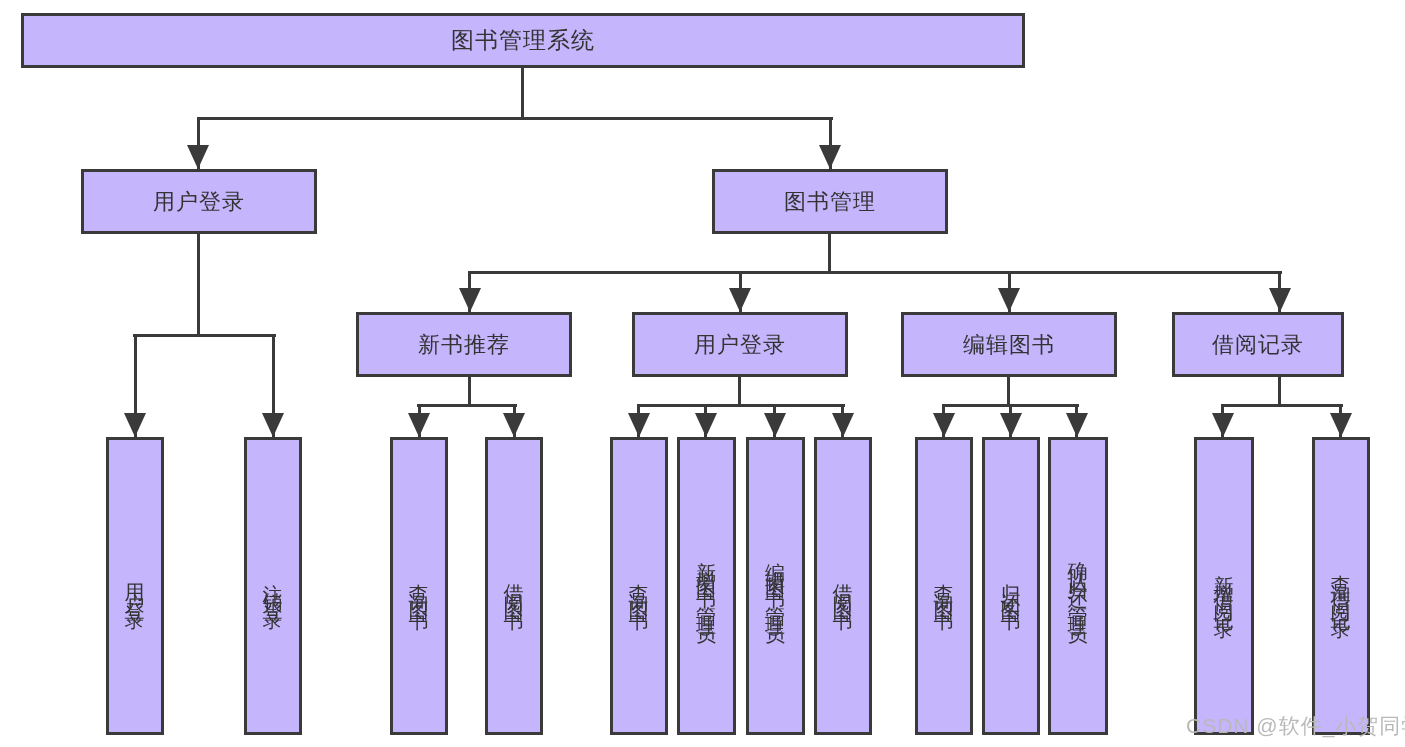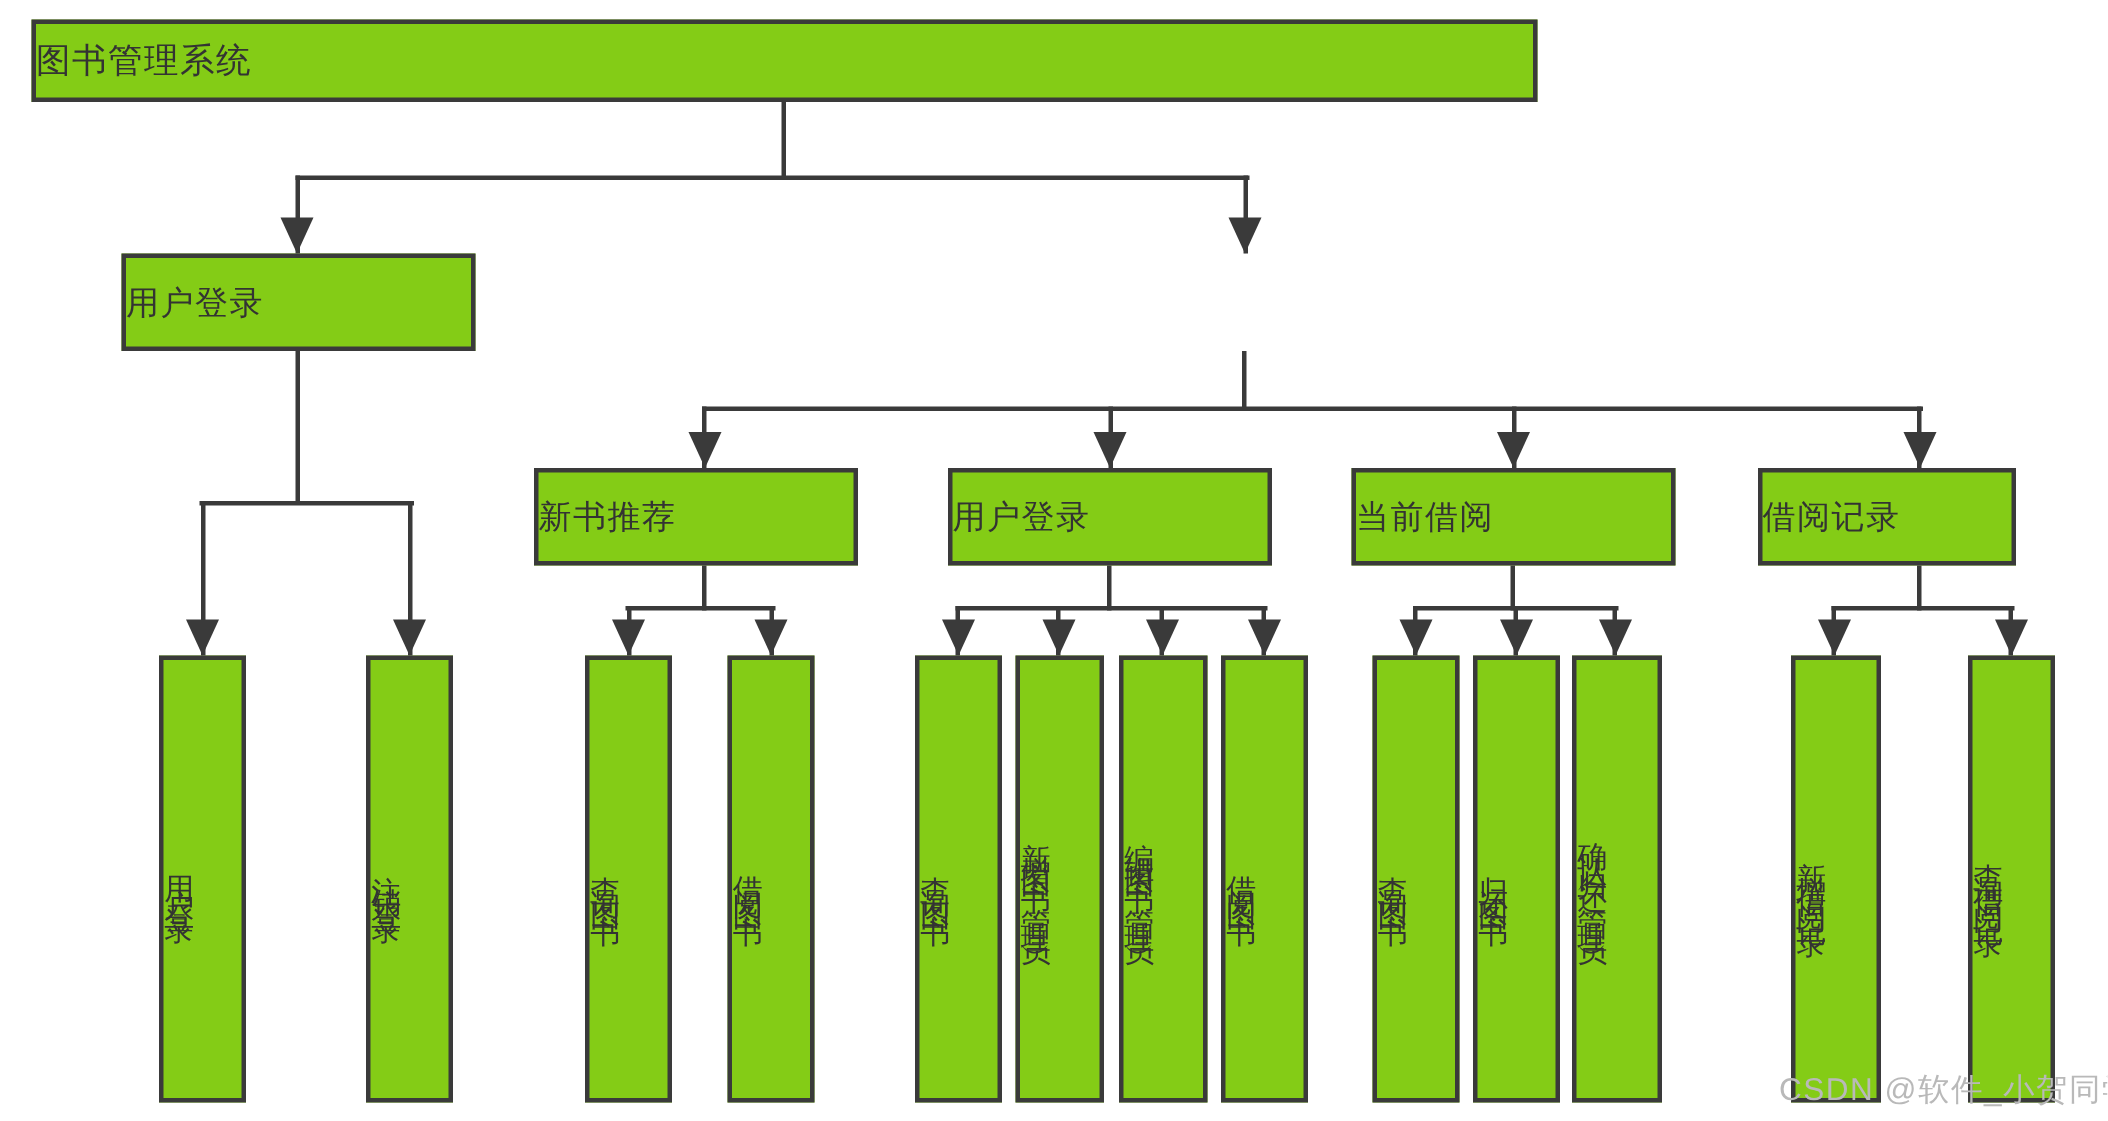--- a/index.html
+++ b/index.html
@@ -7,23 +7,23 @@
     --text:#333333;
     --bg:#ffffff;
     --watermark:#b9b9b9;
   }
   html,body{margin:0;padding:0;background:var(--bg,#fff);}
   .canvas{
     position:relative;width:1405px;height:747px;background:var(--bg,#fff);
     font-family:"Liberation Sans","DejaVu Sans",sans-serif;overflow:hidden;
   }
   .node{
-    position:absolute;box-sizing:border-box;background:#84cc16;
+    position:absolute;box-sizing:border-box;background:#c4b5fd;
     border:3px solid var(--line,#3a3a3a);
-    display:flex;align-items:center;
+    display:flex;align-items:center;justify-content:center;
   }
   .node.h .lbl{
     font-size:22px;color:var(--text,#333);letter-spacing:1px;white-space:nowrap;
   }
   .node.root .lbl{font-size:23px;}
   .node.v .lbl{
     writing-mode:vertical-rl;text-orientation:mixed;
     font-size:20px;letter-spacing:9px;color:var(--text,#333);
     line-height:1;white-space:nowrap;
   }
@@ -45,31 +45,34 @@
 <div class="canvas">
 
   <div class="node h root" style="left:21px;top:13px;width:1004px;height:55px;">
     <span class="lbl">图书管理系统</span>
   </div>
 
   <div class="node h" style="left:81px;top:169px;width:236px;height:65px;">
     <span class="lbl">用户登录</span>
   </div>
 
+  <div class="node h" style="left:712px;top:169px;width:236px;height:65px;">
+    <span class="lbl">图书管理</span>
+  </div>
 
   <div class="node h" style="left:356px;top:312px;width:216px;height:65px;">
     <span class="lbl">新书推荐</span>
   </div>
 
   <div class="node h" style="left:632px;top:312px;width:216px;height:65px;">
     <span class="lbl">用户登录</span>
   </div>
 
   <div class="node h" style="left:901px;top:312px;width:216px;height:65px;">
-    <span class="lbl">当前借阅</span>
+    <span class="lbl">编辑图书</span>
   </div>
 
   <div class="node h" style="left:1172px;top:312px;width:172px;height:65px;">
     <span class="lbl">借阅记录</span>
   </div>
 
   <div class="node v" style="left:106px;top:437px;width:58px;height:298px;">
     <span class="lbl">用户登录</span>
   </div>
 

